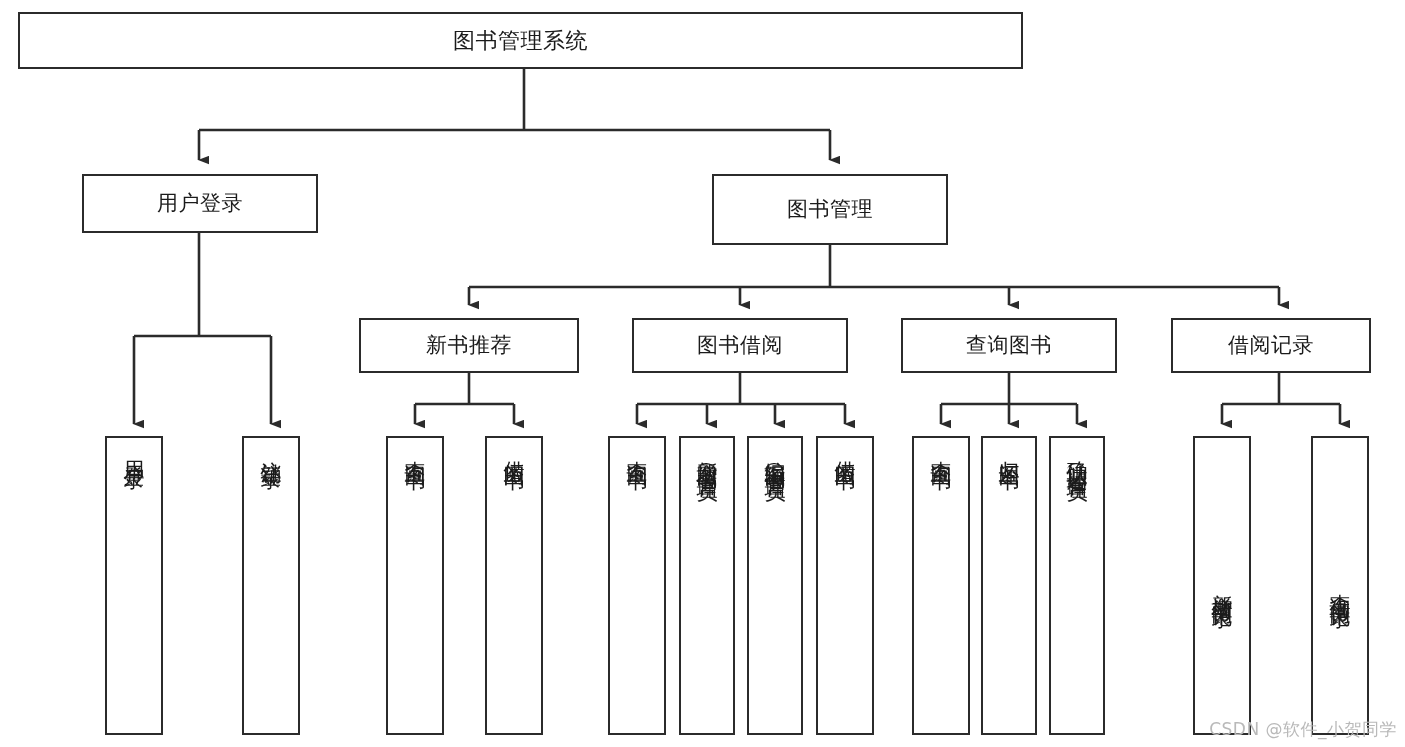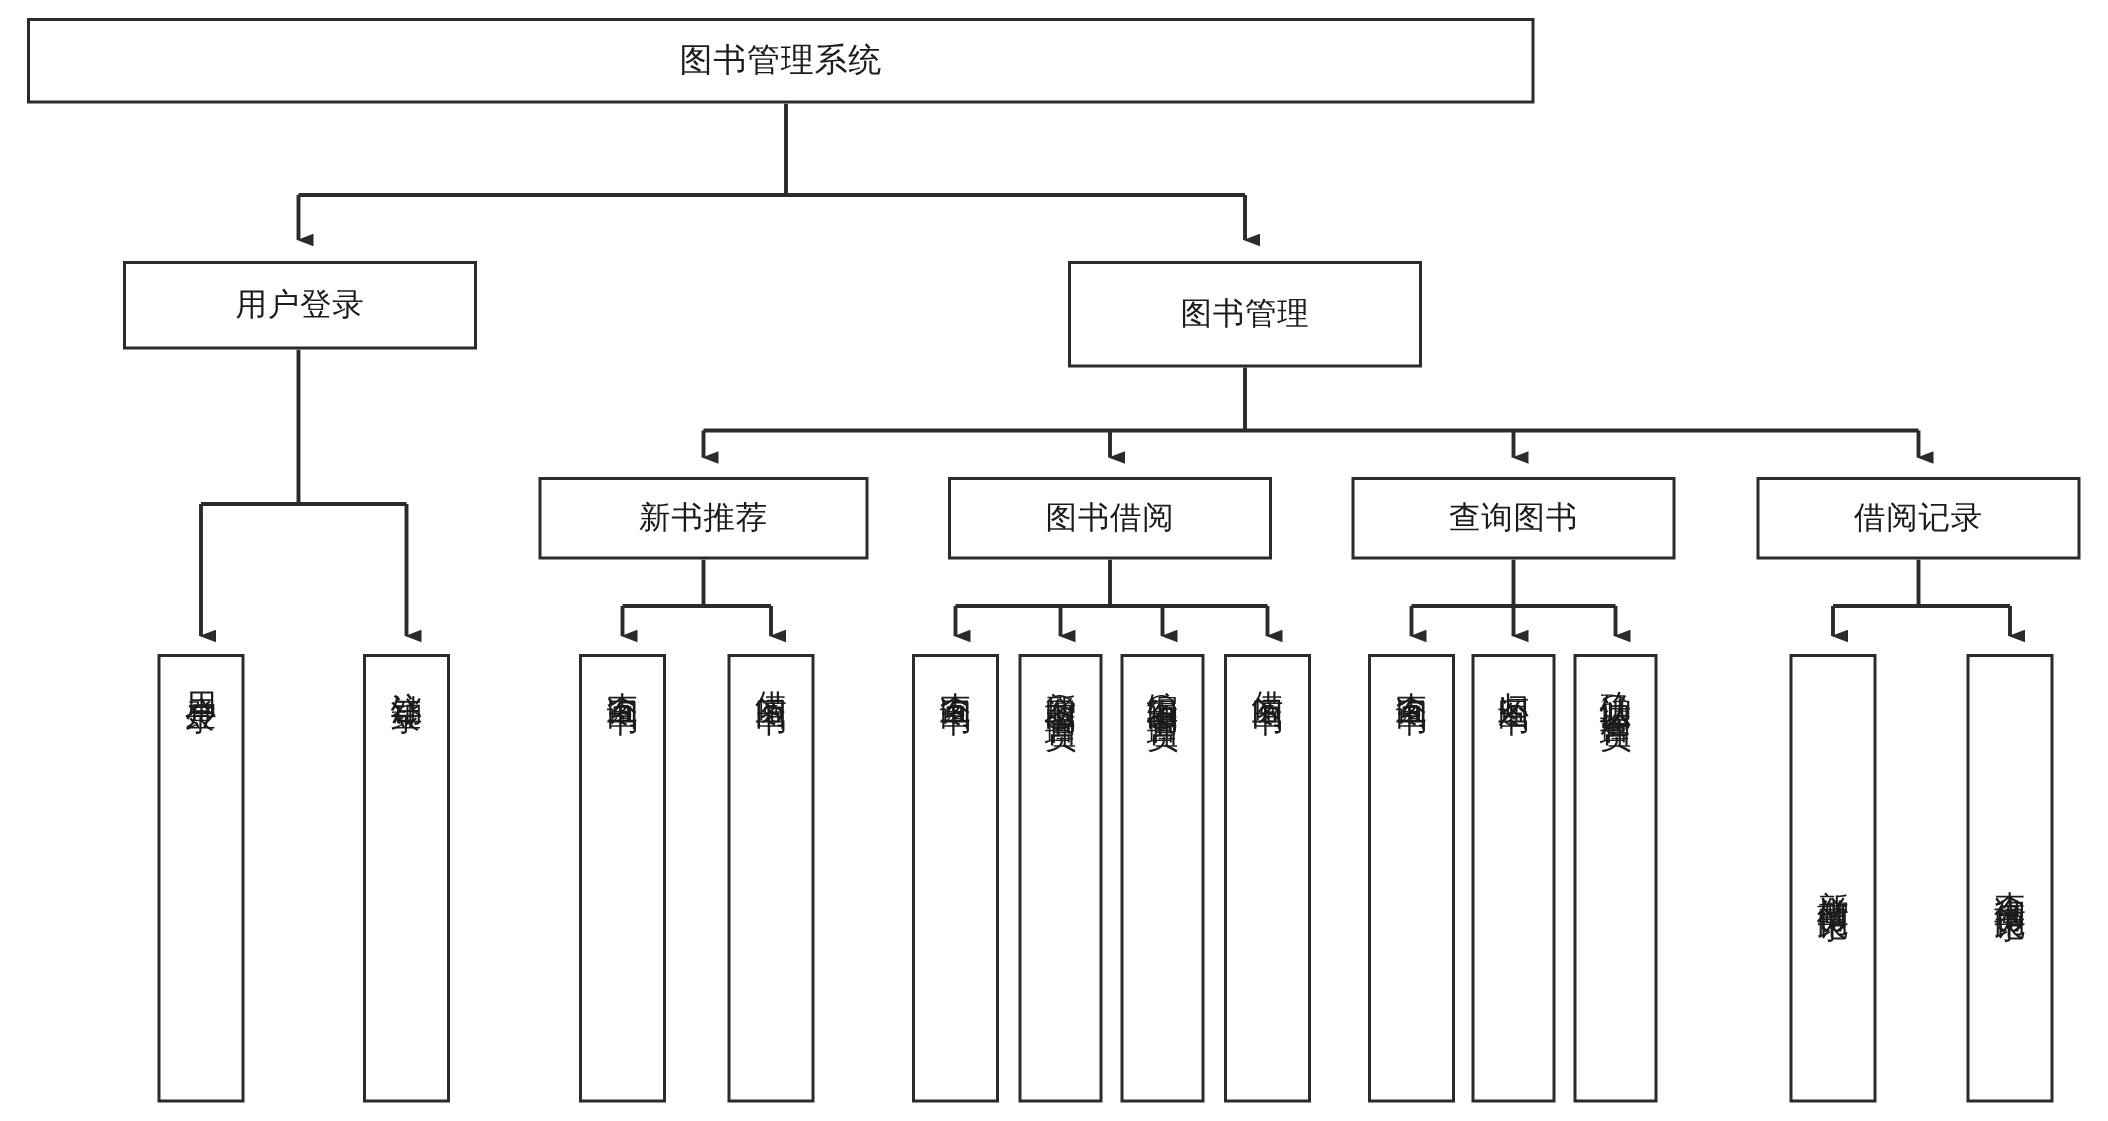--- a/index.html
+++ b/index.html
@@ -146,21 +146,21 @@
 
   <div class="node h" style="left:359px; top:318px; width:220px; height:55px;">
     <span class="label">新书推荐</span>
   </div>
   <div class="node h" style="left:632px; top:318px; width:216px; height:55px;">
     <span class="label">图书借阅</span>
   </div>
   <div class="node h" style="left:901px; top:318px; width:216px; height:55px;">
     <span class="label">查询图书</span>
   </div>
-  <div class="node h" style="left:1171px; top:318px; width:216px; height:55px;">
+  <div class="node h" style="left:1171px; top:318px; width:200px; height:55px;">
     <span class="label">借阅记录</span>
   </div>
 
   <div class="node v" style="left:105px; top:436px; width:58px; height:299px;">
     <span class="label">用户登录</span>
   </div>
   <div class="node v" style="left:242px; top:436px; width:58px; height:299px;">
     <span class="label">注销登录</span>
   </div>
 
@@ -194,14 +194,15 @@
     <span class="label">确认归还（管理员）</span>
   </div>
 
   <div class="node v mid" style="left:1193px; top:436px; width:58px; height:299px;">
     <span class="label">新增借阅记录</span>
   </div>
   <div class="node v mid" style="left:1311px; top:436px; width:58px; height:299px;">
     <span class="label">查询借阅记录</span>
   </div>
 
+  <div class="watermark">CSDN @软件_小贺同学</div>
 
 </div>
 
 </body></html>

